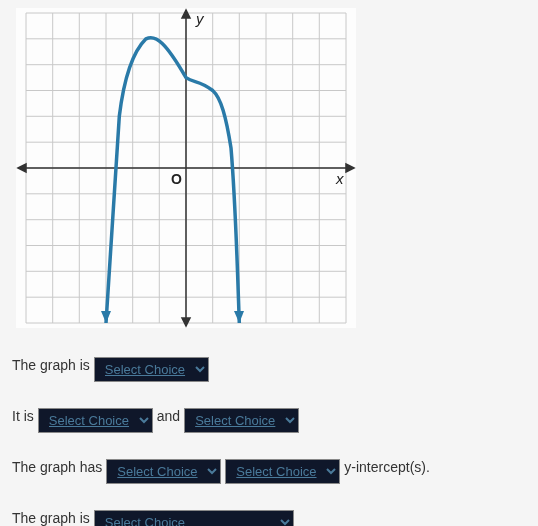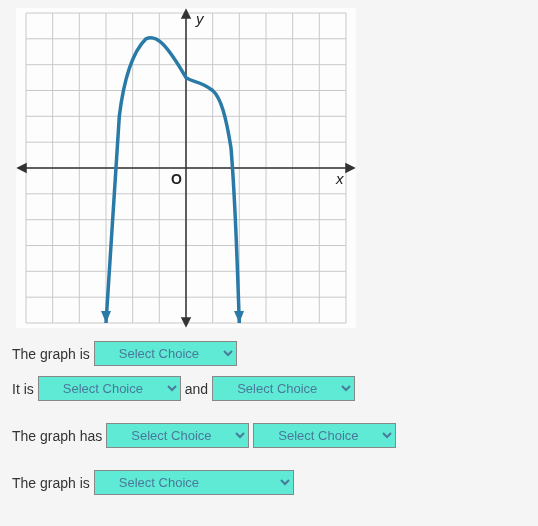--- a/index.html
+++ b/index.html
@@ -9,35 +9,35 @@
       padding: 8px;
       width: 538px;
       color: #444;
       font-size: 14px;
     }
     .graph-container {
       margin-left: 8px;
       margin-bottom: 8px;
     }
     .line {
-      margin: 10px 4px;
+      margin: 26px 4px;
       display: flex;
-      align-items: center;
       flex-wrap: wrap;
       gap: 4px;
     }
     .line span { color: #333; }
     select {
       border: 1px solid #888;
-      background: #5eead4;
+      background: #0f172a;
       color: #4a7a9a;
-      padding: 3px 20px;
+      padding: 3px 6px;
       font-size: 13px;
       font-family: inherit;
       cursor: pointer;
+      text-decoration: underline;
     }
     .select-wide { min-width: 200px; }
   </style>
 </head>
 <body>
 
 <div class="graph-container">
   <svg width="340" height="320" viewBox="0 0 340 320">
     <rect x="0" y="0" width="340" height="320" fill="#fdfdfd" stroke="none"></rect>
 
@@ -107,18 +107,19 @@
   <span>It is</span>
   <select><option>Select Choice</option></select>
   <span>and</span>
   <select><option>Select Choice</option></select>
 </div>
 
 <div class="line" style="margin-top:22px;">
   <span>The graph has</span>
   <select><option>Select Choice</option></select>
   <select><option>Select Choice</option></select>
+  <span>y-intercept(s).</span>
 </div>
 
 <div class="line" style="margin-top:22px;">
   <span>The graph is</span>
   <select class="select-wide"><option>Select Choice</option></select>
 </div>
 
 </body></html>

